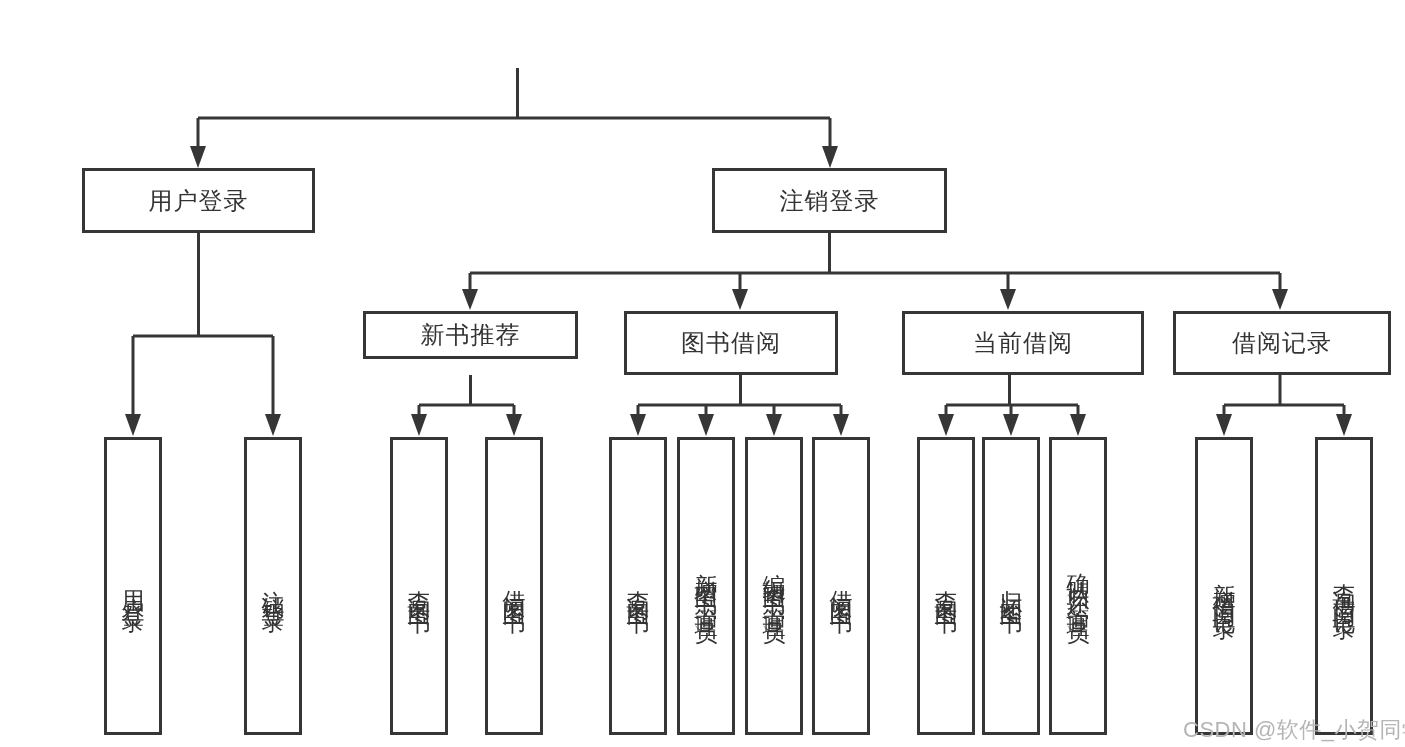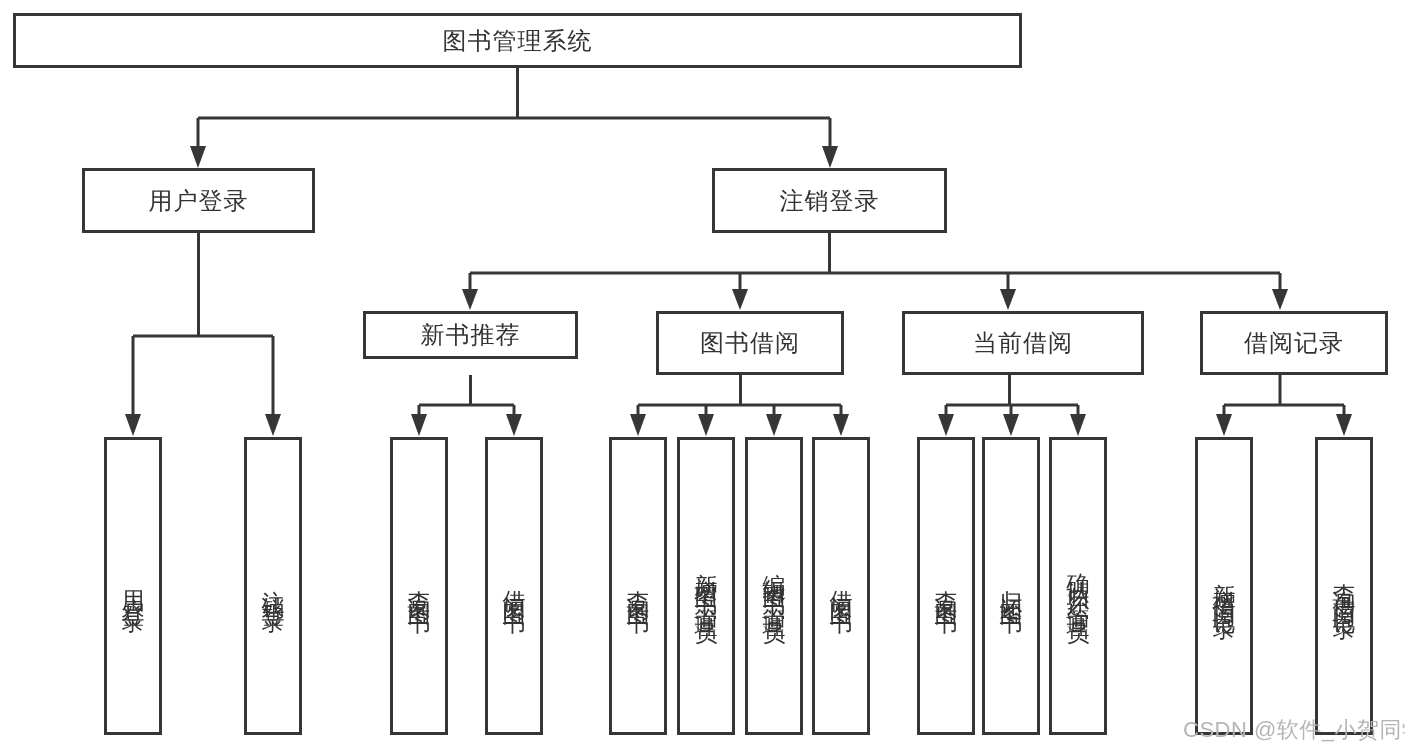--- a/index.html
+++ b/index.html
@@ -96,29 +96,28 @@
       <polygon points="1003,414 1019,414 1011,436" fill="#363636" stroke="none"></polygon>
       <polygon points="1070,414 1086,414 1078,436" fill="#363636" stroke="none"></polygon>
     </g>
     <g stroke="#363636" stroke-width="3" fill="none">
       <path d="M1280 375 V405 M1224 405 H1344 M1224 405 V415 M1344 405 V415"></path>
       <polygon points="1216,414 1232,414 1224,436" fill="#363636" stroke="none"></polygon>
       <polygon points="1336,414 1352,414 1344,436" fill="#363636" stroke="none"></polygon>
     </g>
   </svg>
 
-  <div class="box h" style="left:13px;top:13px;width:1009px;height:55px">图书管理系统</div>
 
   <div class="box h" style="left:82px;top:168px;width:233px;height:65px">用户登录</div>
   <div class="box h" style="left:712px;top:168px;width:235px;height:65px">注销登录</div>
 
   <div class="box h" style="left:363px;top:311px;width:215px;height:48px">新书推荐</div>
-  <div class="box h" style="left:656px;top:311px;width:188px;height:64px">图书借阅</div>
+  <div class="box h" style="left:624px;top:311px;width:214px;height:64px">图书借阅</div>
   <div class="box h" style="left:902px;top:311px;width:242px;height:64px">当前借阅</div>
-  <div class="box h" style="left:1200px;top:311px;width:188px;height:64px">借阅记录</div>
+  <div class="box h" style="left:1173px;top:311px;width:218px;height:64px">借阅记录</div>
 
   <div class="box v" style="left:104px;top:437px;width:58px;height:298px">用户登录</div>
   <div class="box v" style="left:244px;top:437px;width:58px;height:298px">注销登录</div>
 
   <div class="box v" style="left:390px;top:437px;width:58px;height:298px">查询图书</div>
   <div class="box v" style="left:485px;top:437px;width:58px;height:298px">借阅图书</div>
 
   <div class="box v" style="left:609px;top:437px;width:58px;height:298px">查询图书</div>
   <div class="box v" style="left:677px;top:437px;width:58px;height:298px">新增图书（管理员）</div>
   <div class="box v" style="left:745px;top:437px;width:58px;height:298px">编辑图书（管理员）</div>

